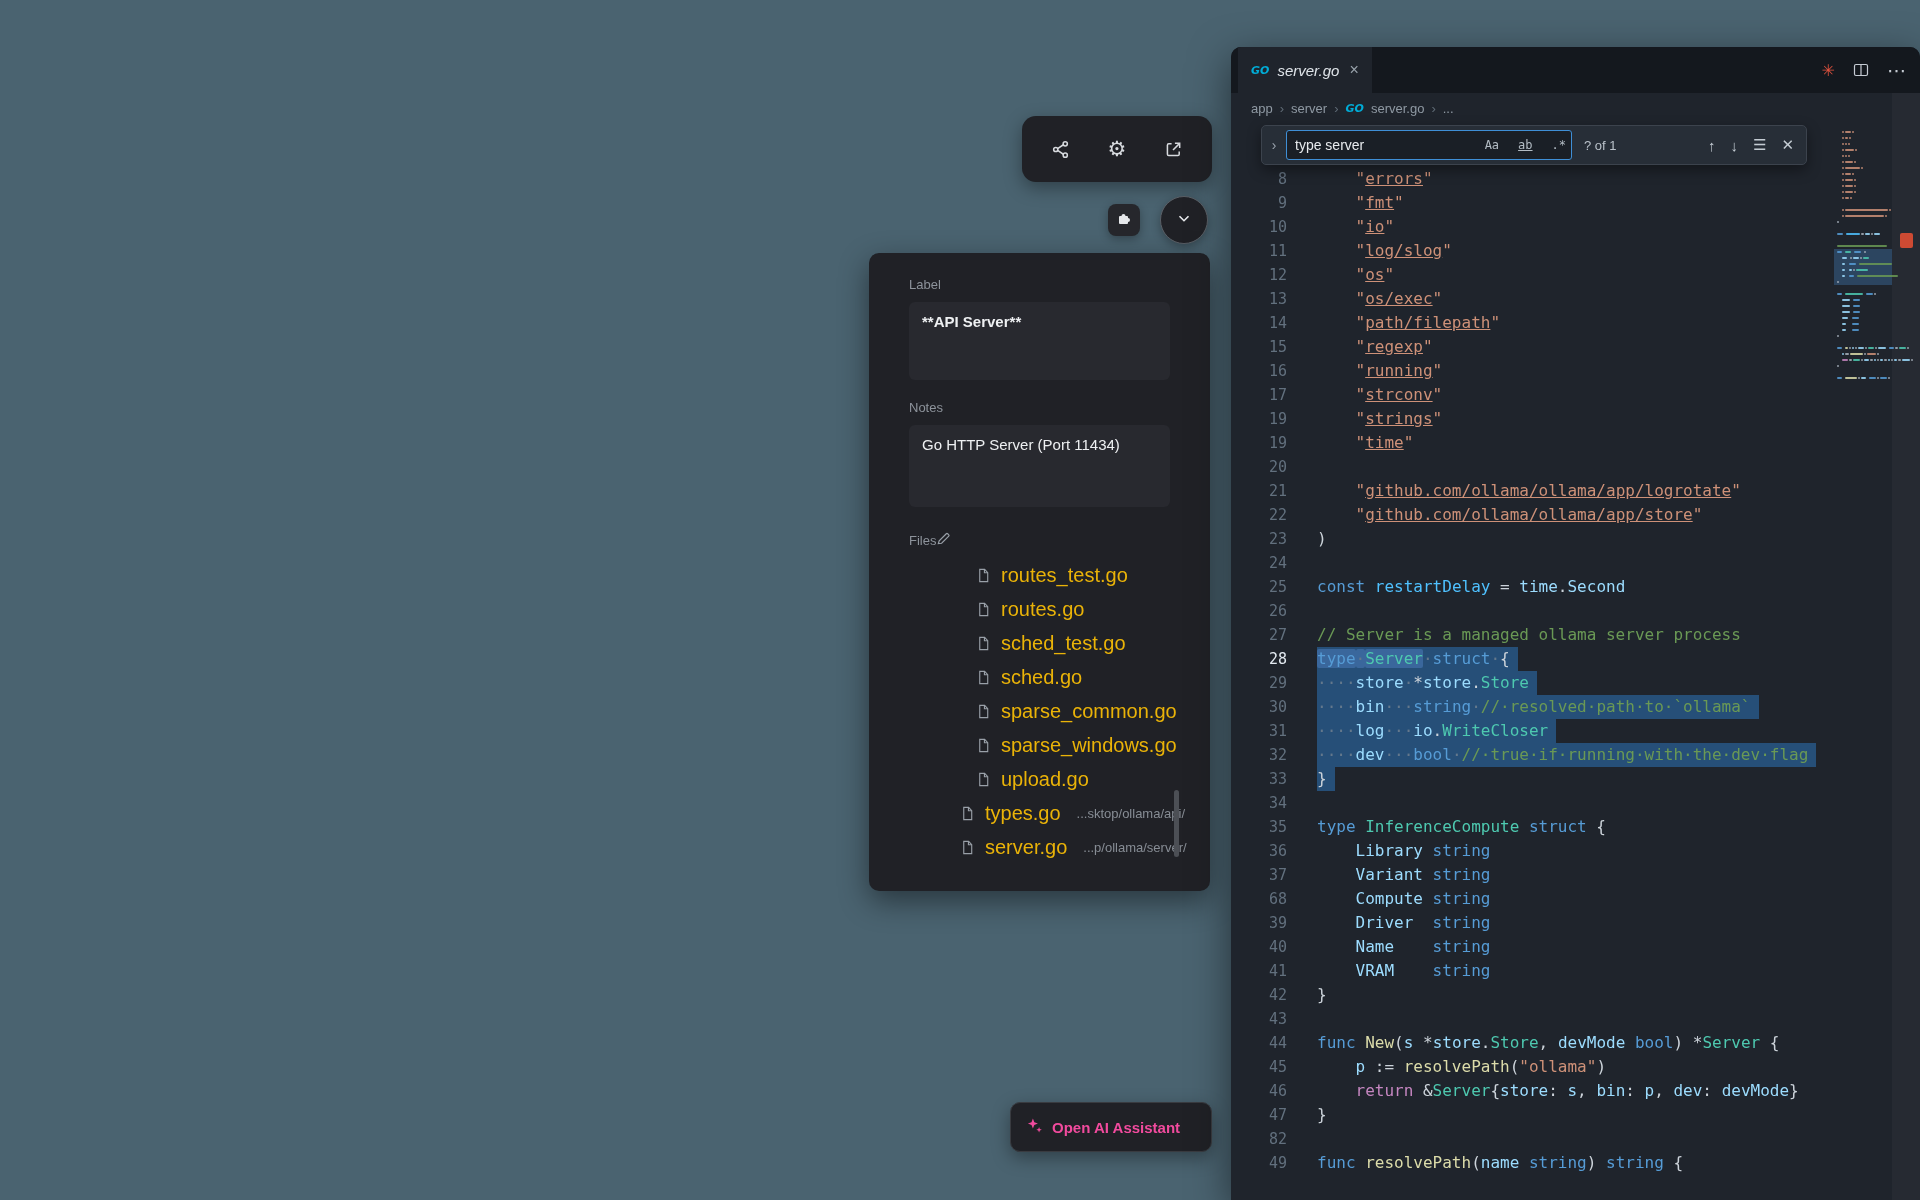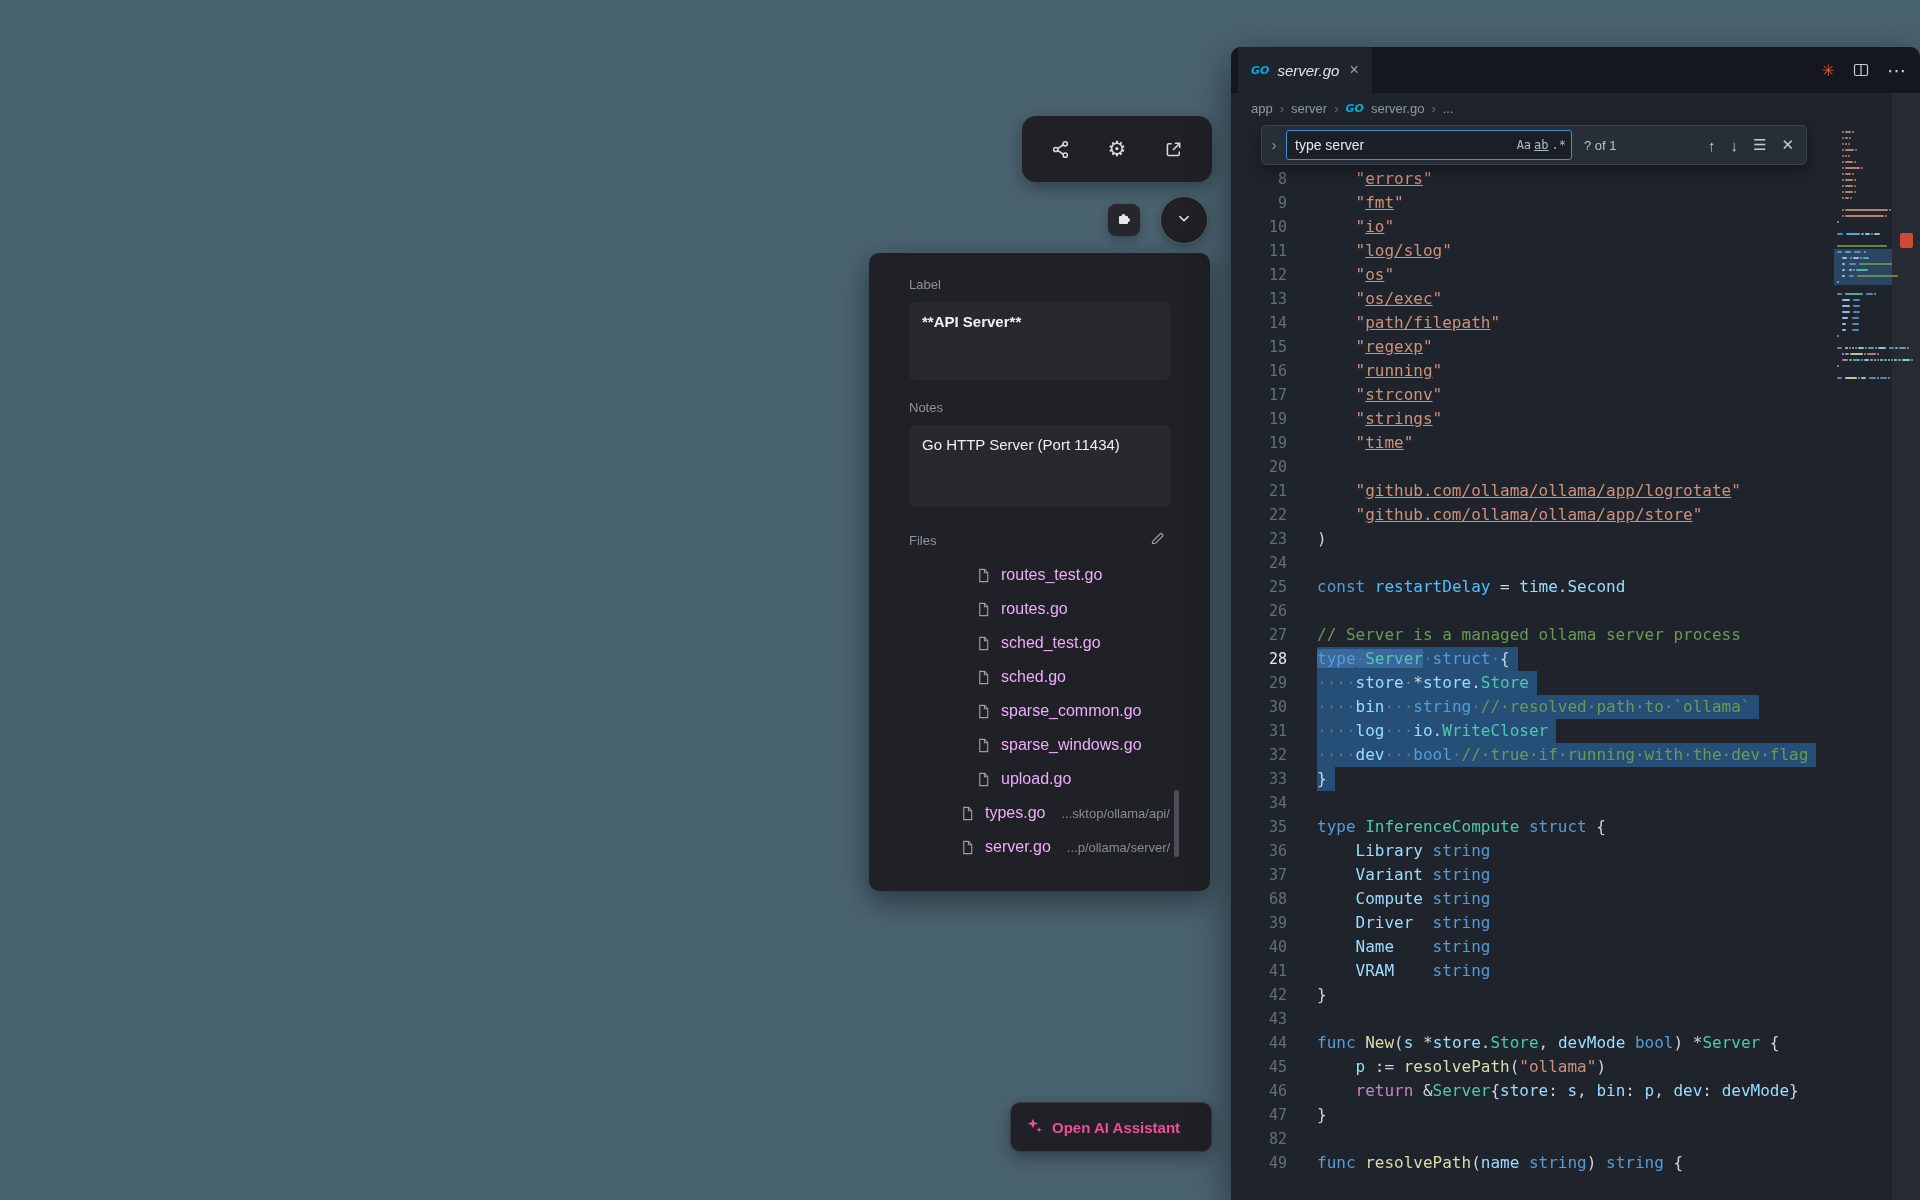--- a/index.html
+++ b/index.html
@@ -19,26 +19,26 @@
     display:flex;align-items:center;justify-content:center;box-shadow:0 3px 10px rgba(0,0,0,.3);cursor:pointer}
 
   
   .props-panel{left:869px;top:253px;width:341px;height:638px;background:#202126;border-radius:10px;
     box-shadow:0 10px 30px rgba(0,0,0,.45);padding:24px 40px}
   .section-heading{font-size:13px;color:#8d939b}
   .value-box{margin-top:10px;background:#28292f;border-radius:6px;padding:11px 13px;color:#eef0f2;font-size:15px;width:100%}
   .label-box{height:78px;font-weight:bold}
   .notes-box{height:82px}
   .mt20{margin-top:20px}
-  .files-header{margin-top:24px;display:flex;justify-content:space-between;align-items:center;padding-right:5px}
+  .files-header{margin-top:24px;display:flex;align-items:center;padding-right:5px}
   .files-list{margin-top:8px}
   .file-row{display:flex;align-items:center;height:34px;padding-left:51px;gap:10px;border-radius:6px;cursor:pointer}
   .file-row.nested{padding-left:67px}
   .file-icon{display:flex;align-items:center}
-  .file-name{font-size:16px;color:#f0abfc;white-space:nowrap}
+  .file-name{font-size:20px;color:#eab308;white-space:nowrap}
   .file-path{font-size:13px;color:#878d95;margin-left:6px;white-space:nowrap}
   .panel-scrollbar{position:absolute;right:31px;top:537px;width:5px;height:67px;background:#4c4f55;border-radius:3px;cursor:pointer}
 
   
   .ai-btn{left:1010px;top:1102px;width:202px;height:50px;background:#202126;border:1px solid #393b40;border-radius:10px;
     display:flex;align-items:center;gap:9px;padding:0 15px;box-shadow:0 6px 18px rgba(0,0,0,.35);cursor:pointer}
   .ai-label{color:#f24b9e;font-size:15px;font-weight:600;white-space:nowrap}
 
   
   .editor-window{left:1231px;top:47px;width:689px;height:1153px;background:#1f242c;border-radius:10px 10px 0 0;
@@ -57,21 +57,21 @@
   .bc-sep{color:#5f6a75}
   .bc-item{cursor:pointer;white-space:nowrap}
 
   
   .find-widget{position:absolute;left:30px;top:78px;width:546px;height:40px;background:#272e37;border:1px solid #3c434d;
     border-radius:5px;box-shadow:0 5px 14px rgba(0,0,0,.4);display:flex;align-items:center;padding:0 12px 0 4px;z-index:5}
   .fw-expand{width:16px;text-align:center;color:#9aa4ae;font-size:14px;cursor:pointer}
   .fw-inputbox{position:relative;margin-left:4px;width:286px;height:30px;background:#1a1f26;border:1px solid #3f8fd6;
     border-radius:3px;display:flex;align-items:center;padding:0 110px 0 8px}
   .fw-text{flex:1;background:transparent;border:0;outline:0;color:#e8ebee;font-size:14px;font-family:"Liberation Sans",sans-serif;min-width:0}
-  .fw-toggles{position:absolute;right:5px;top:0;height:100%;display:flex;align-items:center;gap:3px}
+  .fw-toggles{position:absolute;right:5px;top:0;height:100%;display:flex;align-items:center;gap:19px}
   .fw-toggle{font-family:"DejaVu Sans Mono",monospace;font-size:12px;color:#b3bcc4;cursor:pointer}
   .fw-toggle.word{text-decoration:underline}
   .fw-results{margin-left:12px;font-size:13px;color:#bac2ca;white-space:nowrap}
   .fw-nav{margin-left:auto;display:flex;align-items:center;gap:15px;color:#c4ccd3;font-size:15px}
   .fw-nav span{cursor:pointer}
 
   
   .code-area{position:absolute;left:0;top:120px;right:0;bottom:0;font-family:"DejaVu Sans Mono",monospace;
     font-size:16px;line-height:24px}
   .code-row{display:flex;height:24px}

